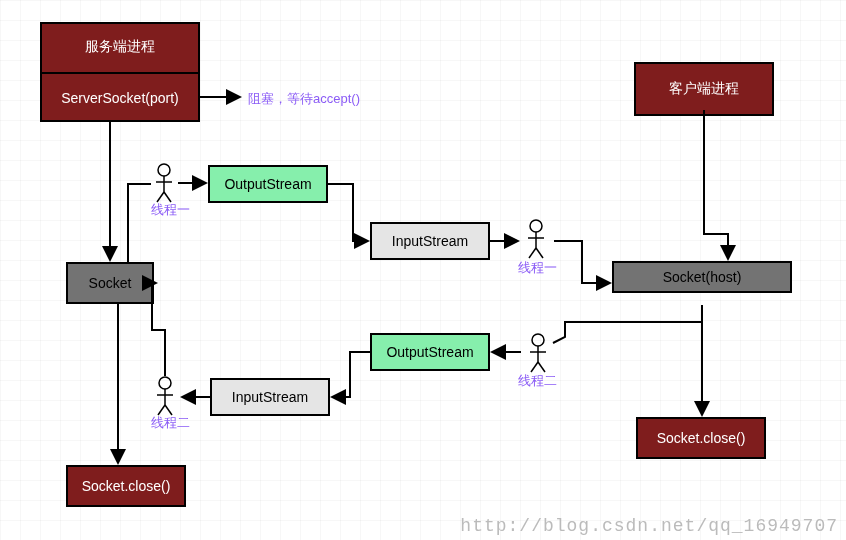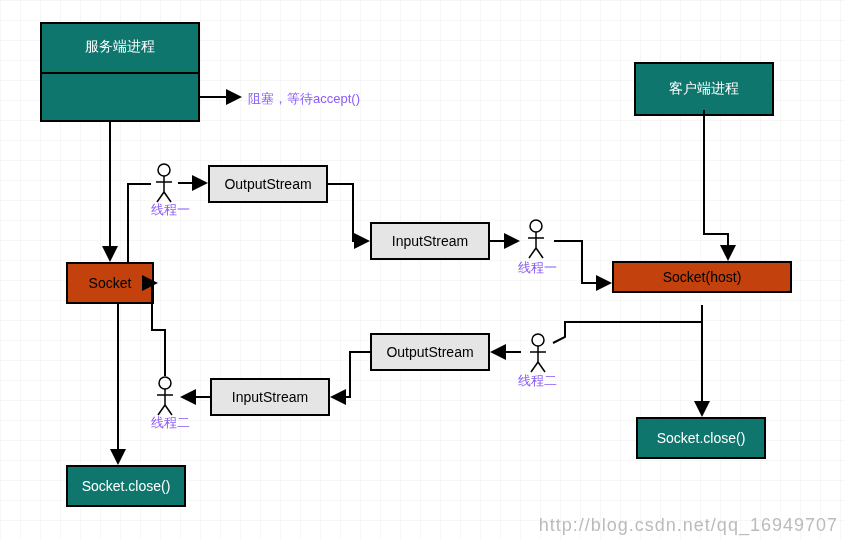--- a/index.html
+++ b/index.html
@@ -2,36 +2,37 @@
 <html><head>
 <meta charset="utf-8">
 <style>
   html,body{margin:0;padding:0}
   body{width:846px;height:540px;font-family:"Microsoft YaHei",Arial,sans-serif;font-size:14px;
        background:linear-gradient(to right,rgba(0,0,0,0.03) 1px,transparent 1px),
                   linear-gradient(to bottom,rgba(0,0,0,0.03) 1px,transparent 1px);
        background-size:20px 20px;position:relative;color:#000}
   .box{position:absolute;border:2px solid #000;display:flex;align-items:center;justify-content:center;
        text-align:center;box-sizing:border-box}
-  .teal{background:#0f766e}
-  .green{background:#c2410c}
-  .orange{background:#e5e5e5}
+  .teal{background:#7f1d1d}
+  .green{background:#737373}
+  .orange{background:#86efac}
   .yellow{background:#e5e5e5}
   .white{color:#fff}
   .divider{position:absolute;left:0;right:0;height:2px;background:#000}
   svg{position:absolute;top:0;left:0;overflow:visible}
   .lbl{position:absolute;font-size:13px;color:#8b5cf6;white-space:nowrap}
-  .watermark{position:absolute;bottom:4px;right:8px;font-family:Liberation Sans, sans-serif;color:#bbb;font-size:18px;letter-spacing:1px}
+  .watermark{position:absolute;bottom:4px;right:8px;font-family:Liberation Mono, monospace;color:#bbb;font-size:18px;letter-spacing:1px}
 </style>
 </head>
 <body>
 
 <div class="box teal white" style="left:40px;top:22px;width:160px;height:100px">
   <div class="divider" style="top:48px"></div>
   <span style="position:absolute;top:14px;left:0;right:0">服务端进程</span>
+  <span style="position:absolute;top:66px;left:0;right:0">ServerSocket(port)</span>
 </div>
 
 <div class="box teal white" style="left:634px;top:62px;width:140px;height:54px">
   <span>客户端进程</span>
 </div>
 
 <div class="box green" style="left:66px;top:262px;width:88px;height:42px">
   <span>Socket</span>
 </div>
 

